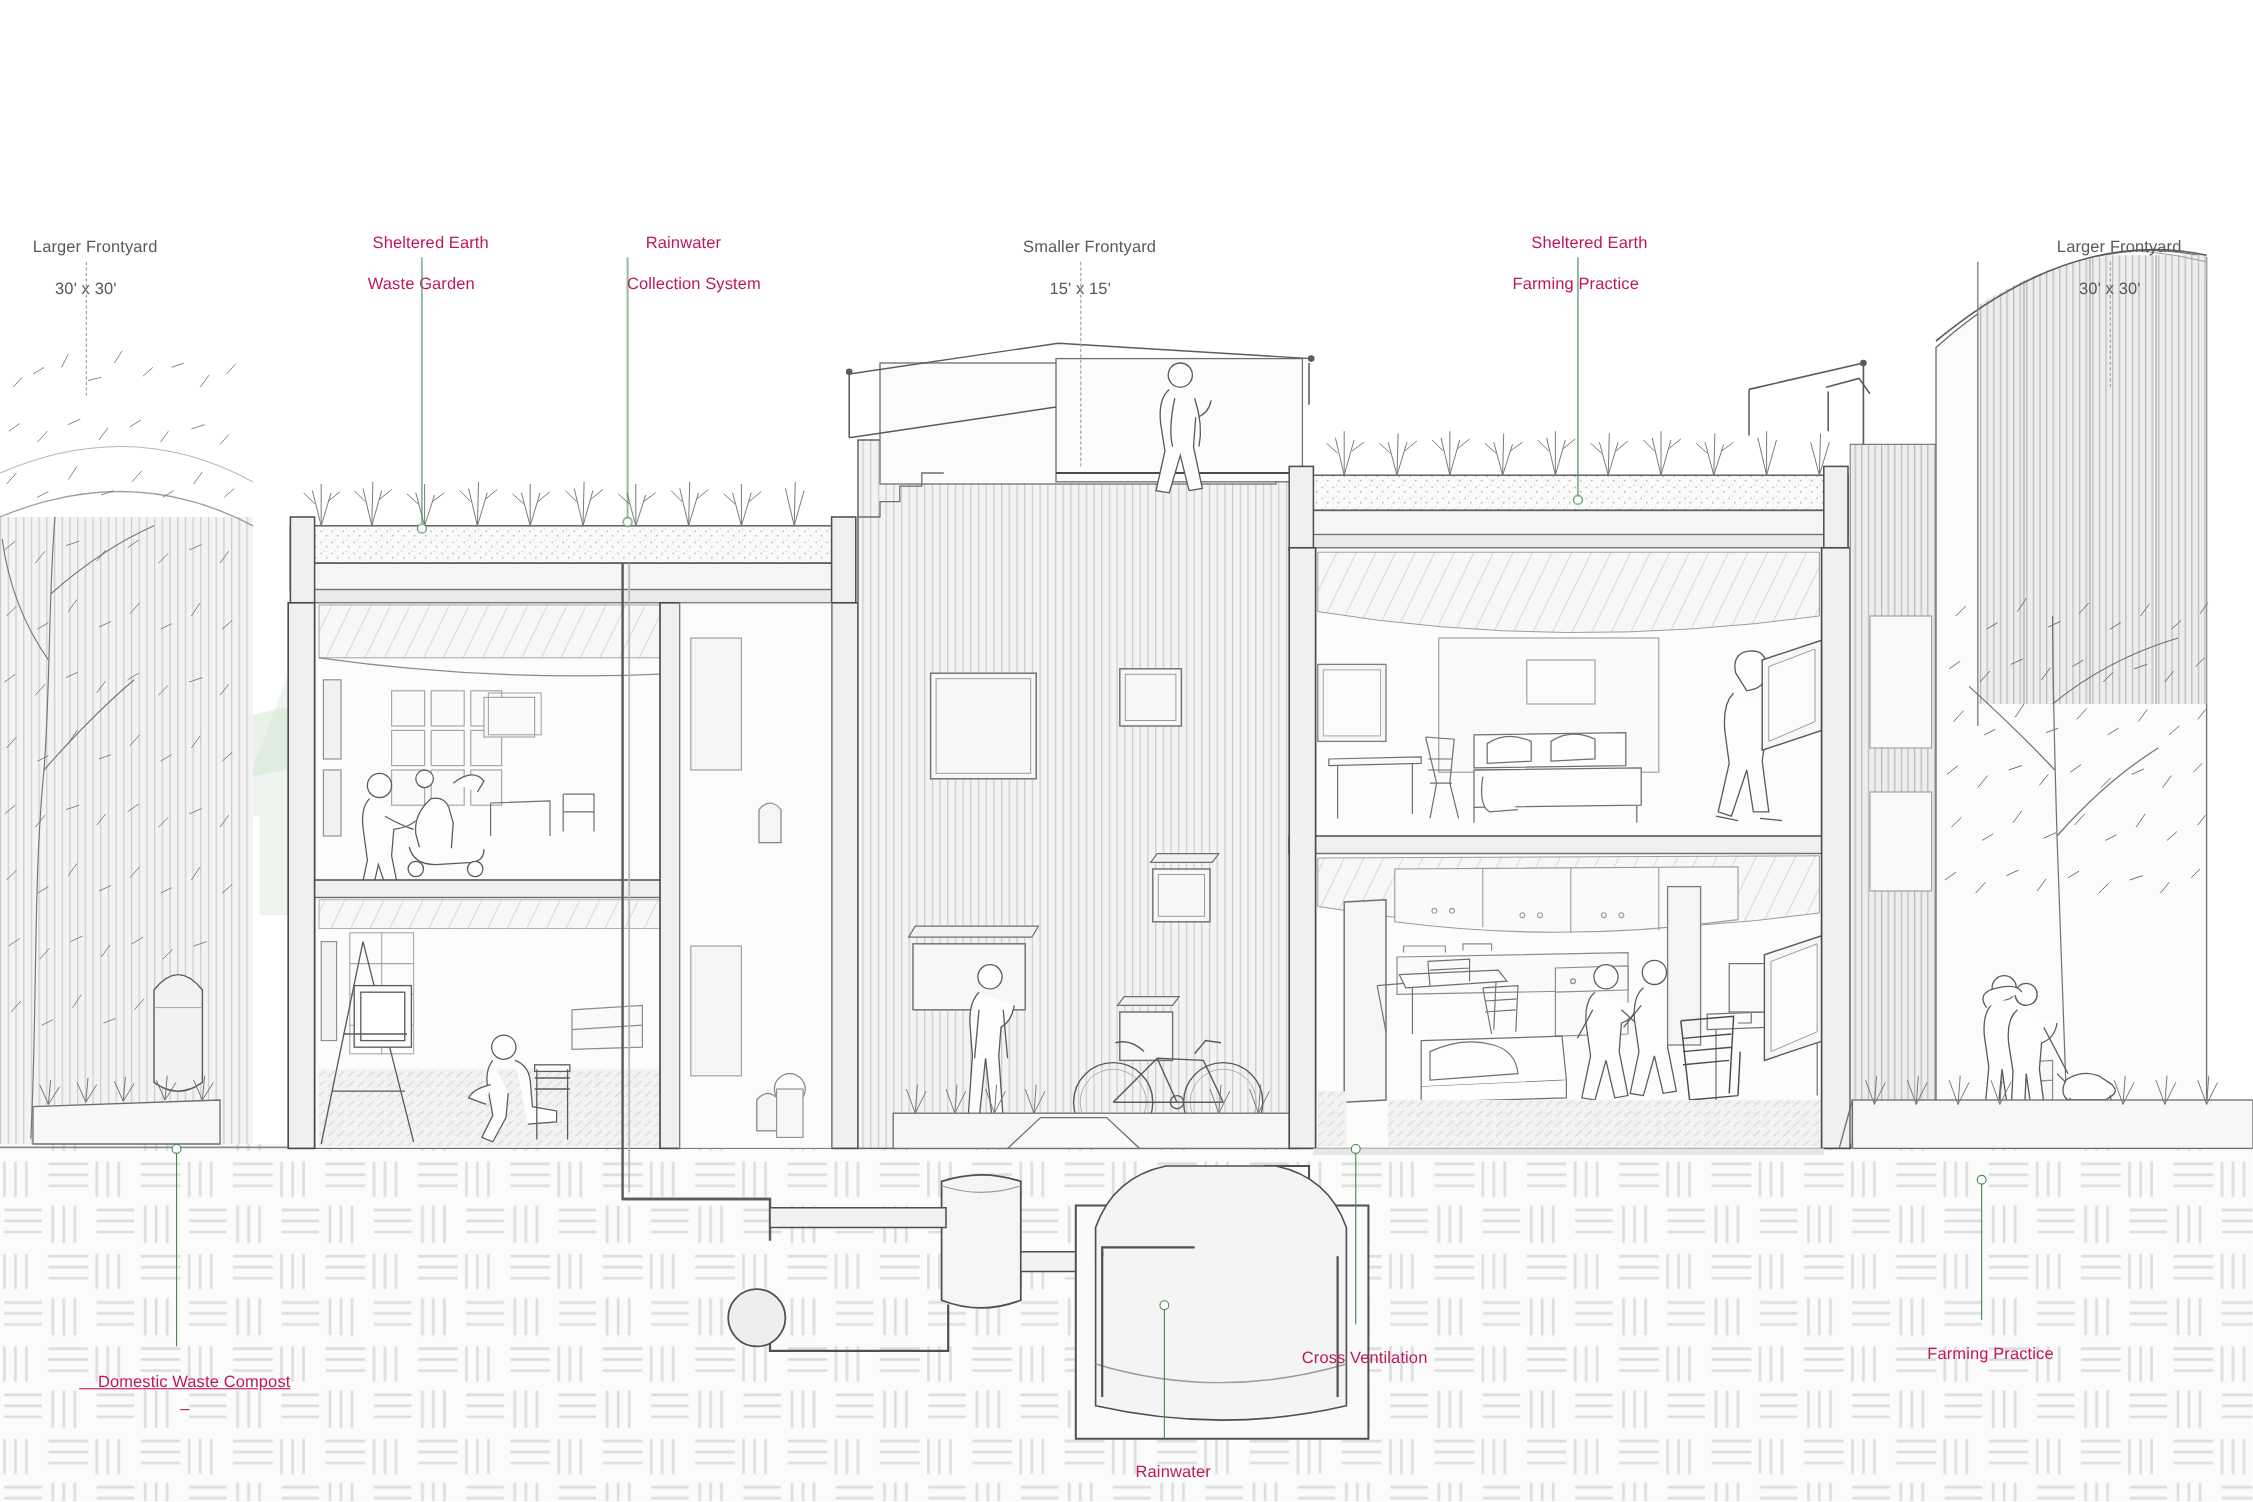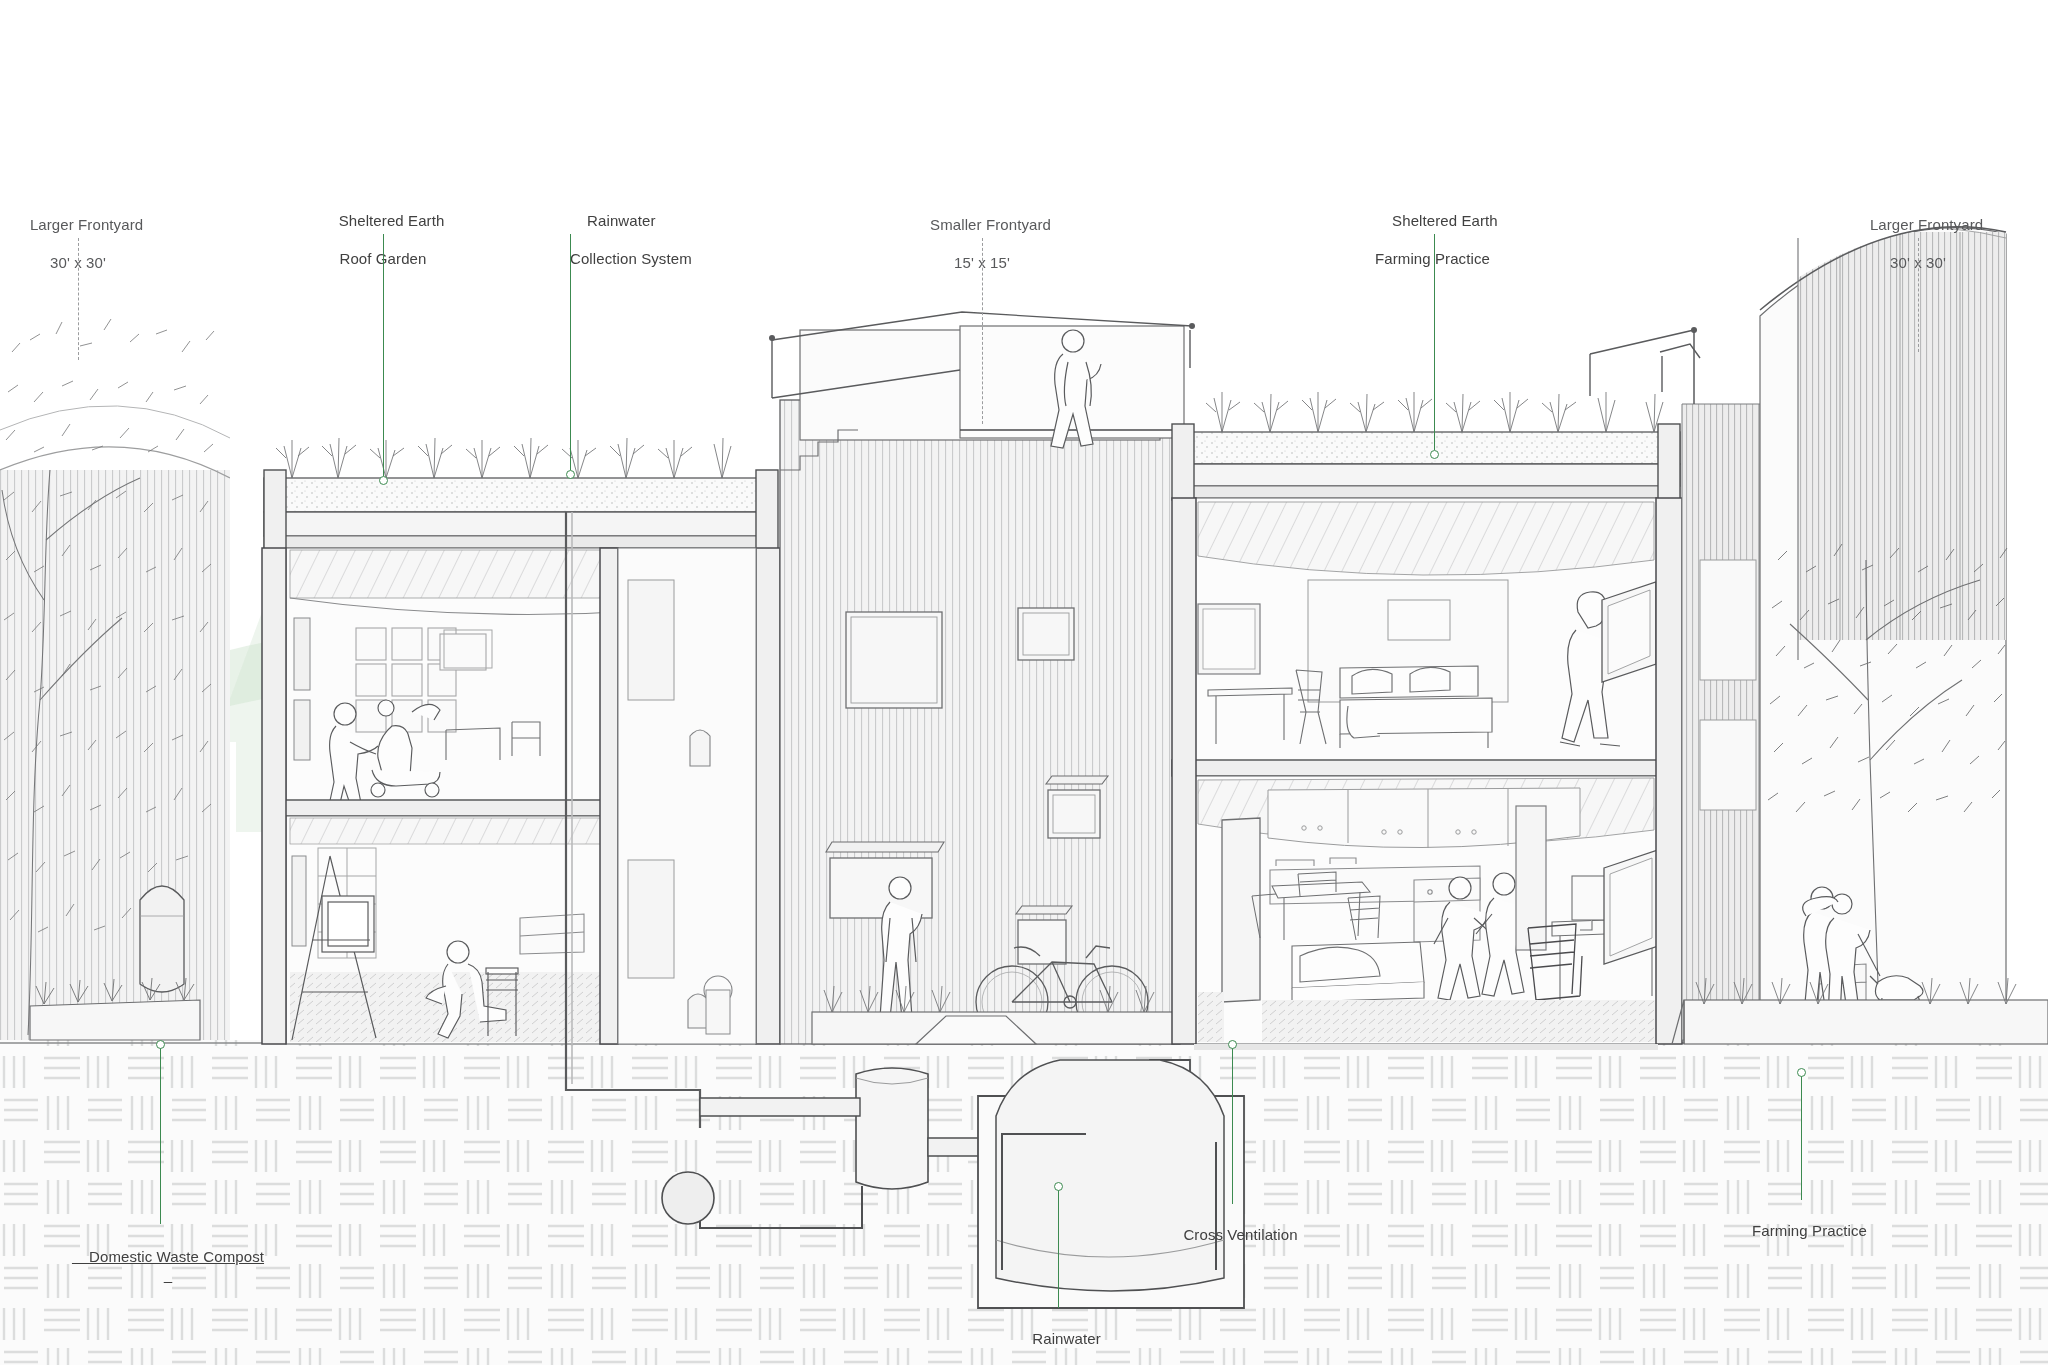--- a/index.html
+++ b/index.html
@@ -2,21 +2,21 @@
 <html><head>
 <meta charset="utf-8">
 <style>
   html,body{margin:0;padding:0;background:#ffffff;}
   body{width:2048px;height:1365px;overflow:hidden;font-family:"Liberation Sans",sans-serif;}
   #stage{position:relative;width:2048px;height:972px;background:#ffffff;}
   svg#drawing{position:absolute;left:0;top:0;width:2048px;height:1365px;}
 
   
   .anno{position:absolute;font-family:"Liberation Sans",sans-serif;font-size:15px;line-height:19px;text-align:center;white-space:pre;letter-spacing:.1px;}
-  .anno.green{color:#404040;}
+  .anno.green{color:#be185d;}
   .anno.grey{color:#58595b;}
   .anno .l2{display:block;}
   .leader{position:absolute;width:1px;}
   .leader.green{background:#3c8a50;}
   .leader.grey{border-left:1px dashed #9b9c9e;width:0;}
   .dot{position:absolute;width:7px;height:7px;border:1px solid #3c8a50;border-radius:50%;background:#ffffff;}
 </style>
 </head>
 <body>
 
@@ -587,21 +587,21 @@
 <div>
 
   <div class="anno grey" style="left:78px;top:196px;transform:translateX(-50%);width:220px;">
     <span>Larger Frontyard</span>
     <span class="l2">30' x 30'</span>
   </div>
   <div class="leader grey" style="left:78px;top:238px;height:122px;"></div>
 
   <div class="anno green" style="left:383px;top:192px;transform:translateX(-50%);width:240px;">
     <span>Sheltered Earth</span>
-    <span class="l2">Roof Garden</span>
+    <span class="l2">Waste Garden</span>
   </div>
   <div class="leader green" style="left:383px;top:234px;height:242px;"></div>
   <div class="dot" style="left:379px;top:476px;"></div>
 
   <div class="anno green" style="left:570px;top:192px;width:260px;text-align:left;">
     <span>Rainwater</span>
     <span class="l2">Collection System</span>
   </div>
   <div class="leader green" style="left:570px;top:234px;height:236px;"></div>
   <div class="dot" style="left:566px;top:470px;"></div>

